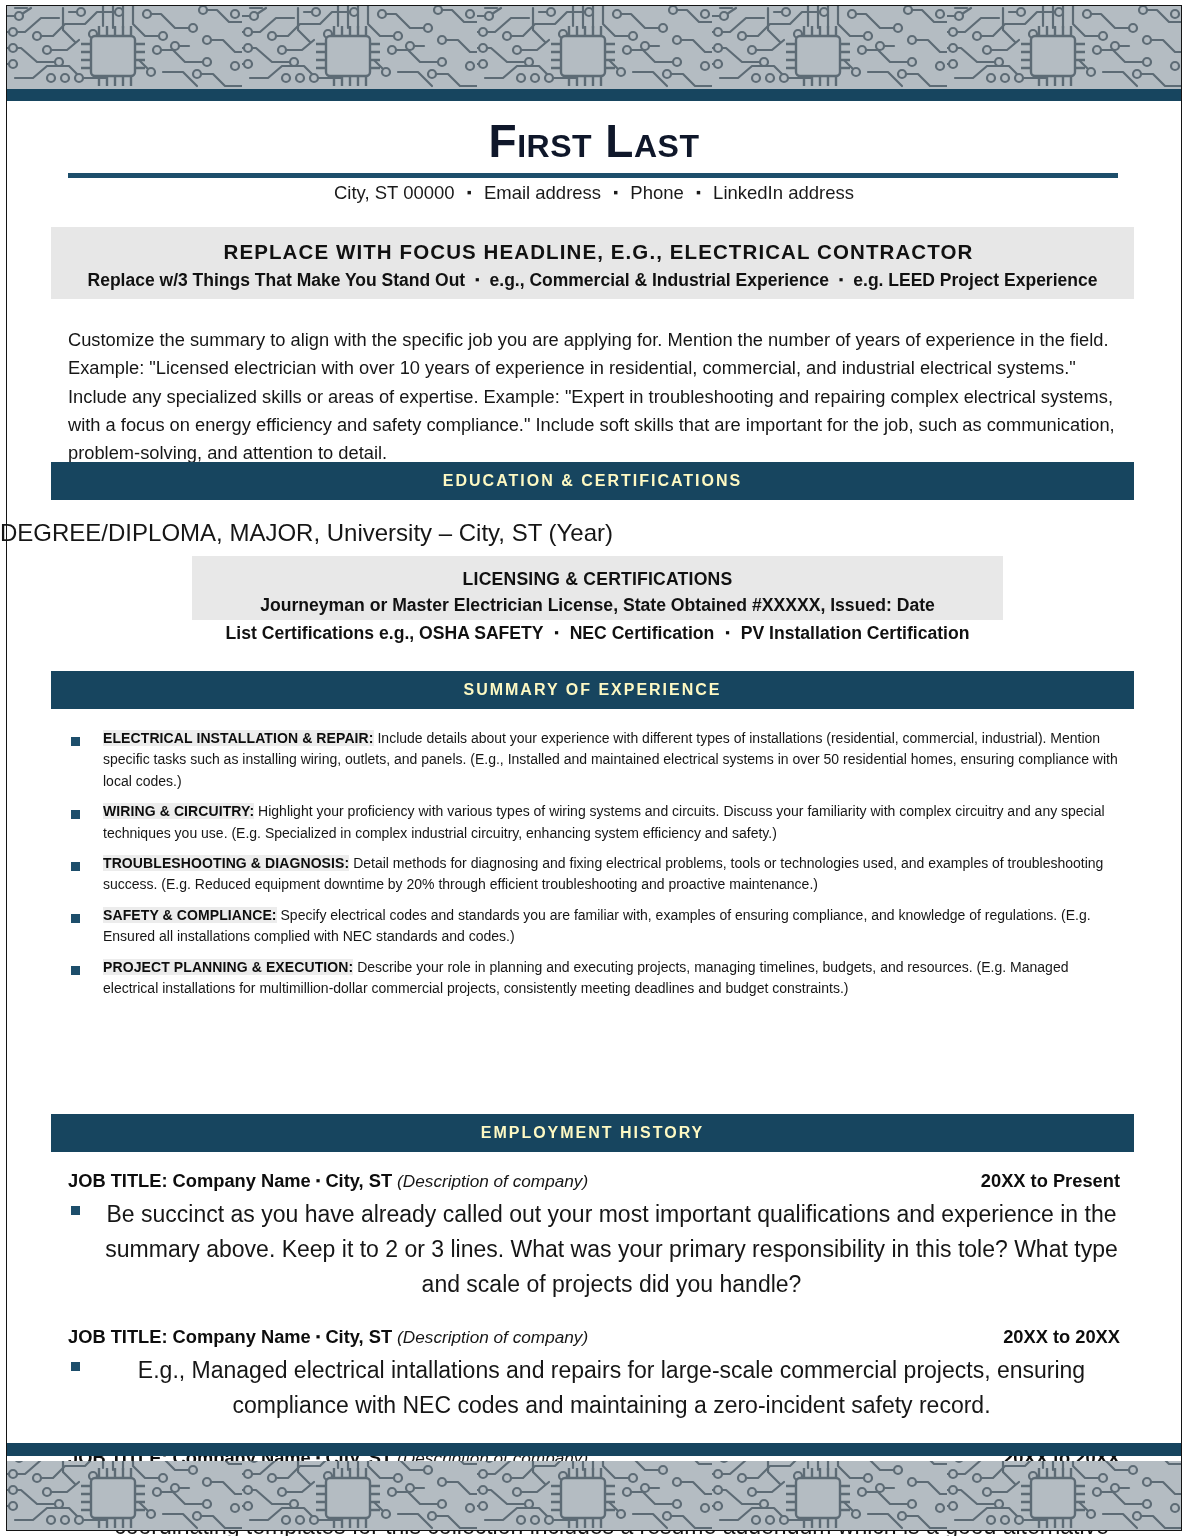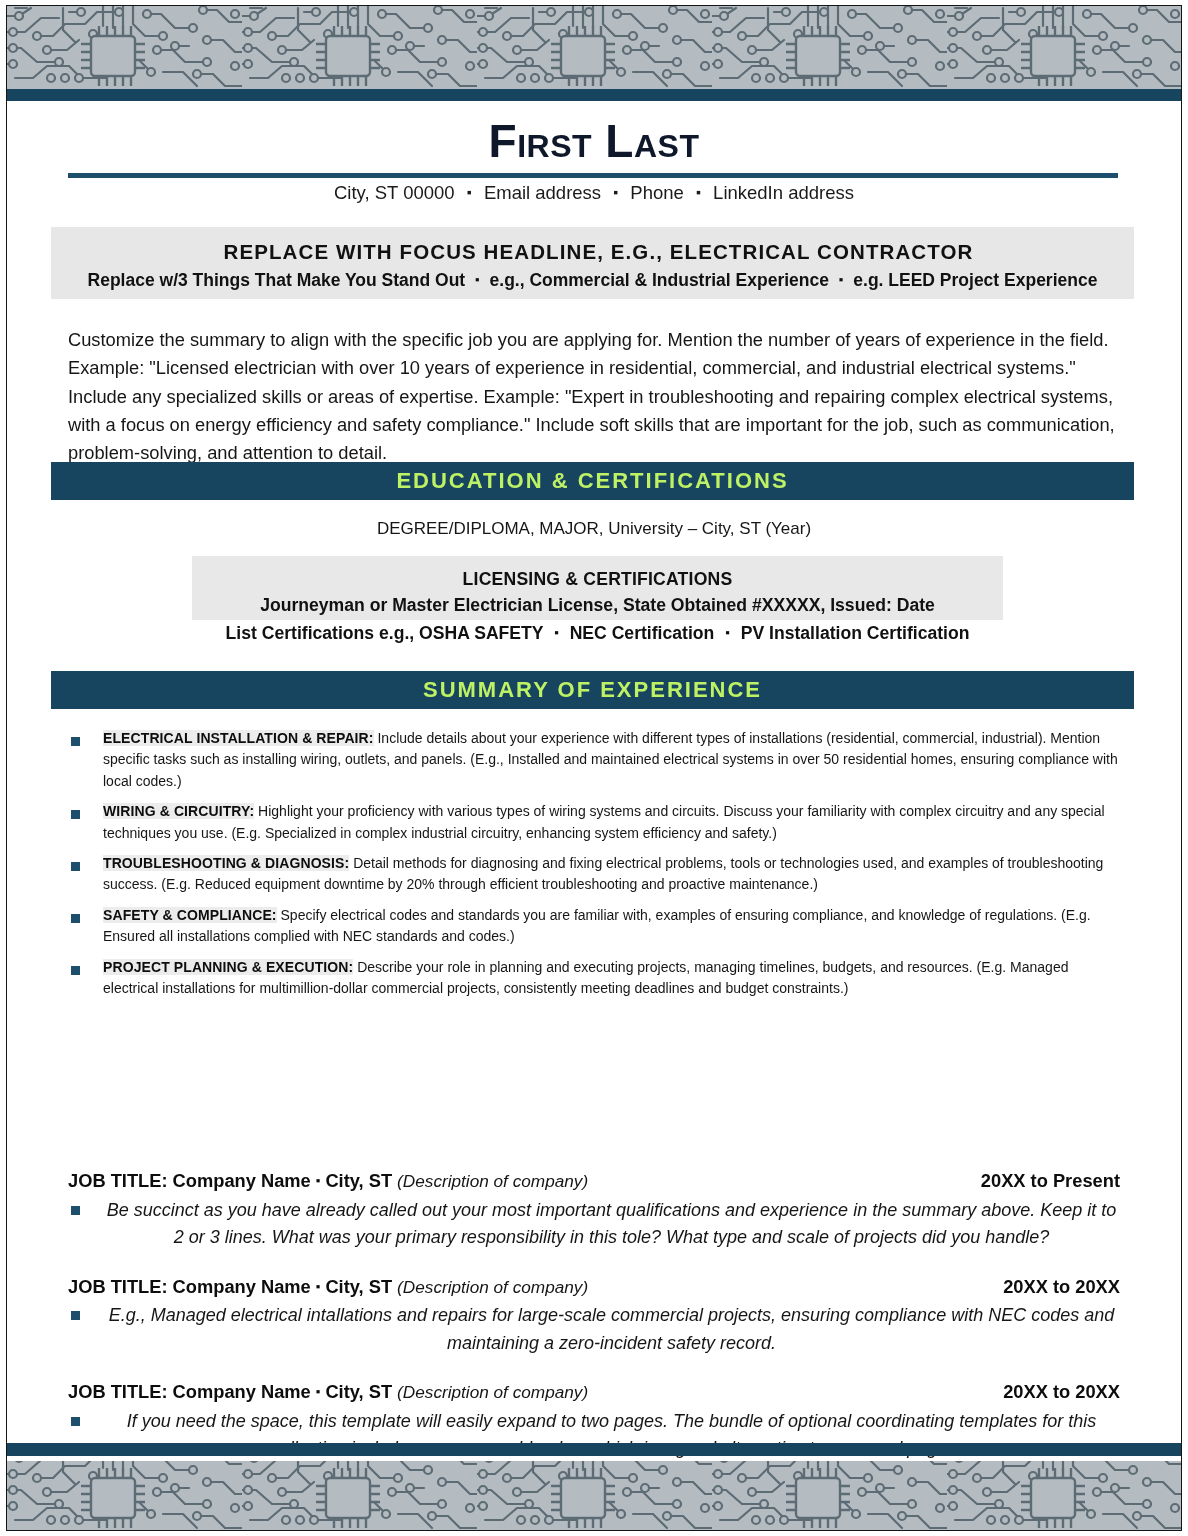--- a/index.html
+++ b/index.html
@@ -150,40 +150,40 @@
     text-align: left;
   }
 
   
   .section-bar {
     position: absolute;
     left: 51px;
     width: 1083px;
     height: 38px;
     background: #17455f;
-    color: #bef264;
-    font-size: 22px;
+    color: #fef9c3;
+    font-size: 16px;
     font-weight: bold;
     letter-spacing: 2.0px;
     text-align: center;
     line-height: 38px;
     box-sizing: border-box;
   }
   .bar-edu { top: 462px; }
   .bar-summary { top: 671px; }
   .bar-emp { top: 1114px; }
 
   
   .degree-line {
     position: absolute;
     left: 0;
     top: 519px;
     width: 1188px;
-    text-align: center;
-    font-size: 17px;
+    text-align: left;
+    font-size: 24px;
     color: #161616;
   }
   .license-box {
     position: absolute;
     left: 192px;
     top: 556px;
     width: 811px;
     height: 64px;
     background: #e8e8e8;
     box-sizing: border-box;
@@ -274,24 +274,23 @@
     font-weight: bold;
     color: #0d0d0d;
     white-space: nowrap;
     font-size: 18.3px;
     margin-left: 22px;
   }
   .job-bullet {
     position: relative;
     padding-left: 35px;
     margin-top: 3px;
-    font-size: 18px;
+    font-size: 23px;
     line-height: 1.53;
     color: #161616;
-    font-style: italic;
   }
   .job-bullet .sq-bullet { top: 9px; }
 </style>
 </head>
 <body>
 
 <div class="page">
 
   <div class="banner banner-top">
     <div class="circuit">
@@ -434,20 +433,21 @@
       <span class="lead">SAFETY &amp; COMPLIANCE:</span>
       <span>Specify electrical codes and standards you are familiar with, examples of ensuring compliance, and knowledge of regulations. (E.g. Ensured all installations complied with NEC standards and codes.)</span>
     </div>
     <div class="skill-item">
       <span class="sq-bullet"></span>
       <span class="lead">PROJECT PLANNING &amp; EXECUTION:</span>
       <span>Describe your role in planning and executing projects, managing timelines, budgets, and resources. (E.g. Managed electrical installations for multimillion-dollar commercial projects, consistently meeting deadlines and budget constraints.)</span>
     </div>
   </div>
 
+  <div class="section-bar bar-emp">EMPLOYMENT HISTORY</div>
   <div class="jobs">
 
     <div class="job">
       <div class="job-head">
         <div class="job-title-wrap">
           <span>JOB TITLE: Company Name</span><span class="dotsep">▪</span><span>City, ST</span><span class="job-desc">(Description of company)</span>
         </div>
         <div class="job-dates">20XX to Present</div>
       </div>
       <div class="job-bullet">

